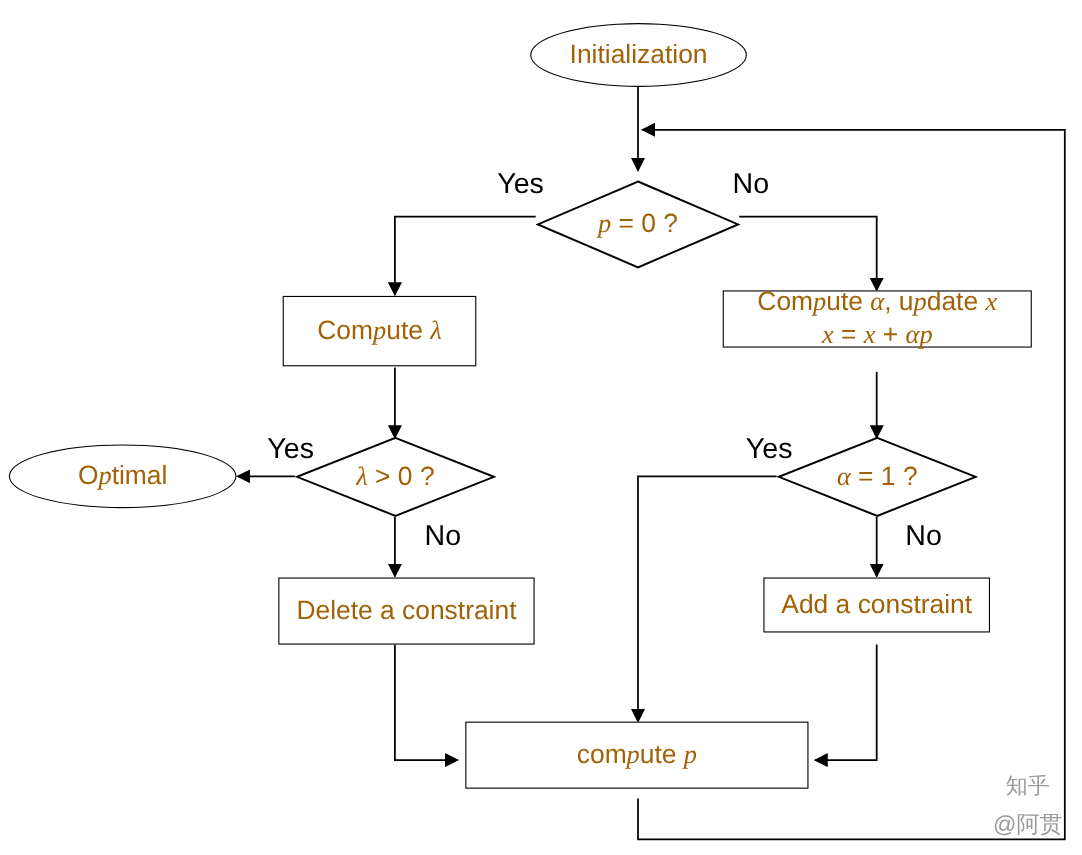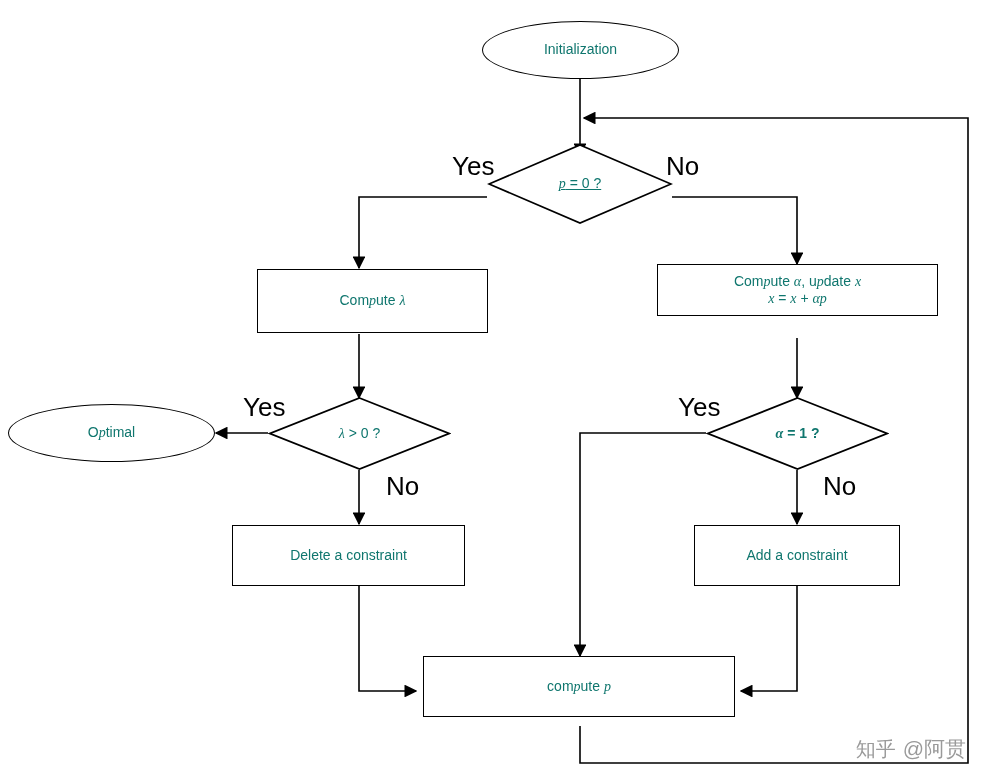--- a/index.html
+++ b/index.html
@@ -11,22 +11,22 @@
     overflow: hidden;
   }
   #canvas { position:absolute; left:0; top:0; width:984px; height:777px; }
   .node {
     position: absolute;
     box-sizing: border-box;
     display: flex;
     align-items: center;
     justify-content: center;
     text-align: center;
-    color: #0f766e;
-    font-size: 14px;
+    color: #a16207;
+    font-size: 24px;
     line-height: 1.25;
     background: #ffffff;
     border: 1.6px solid #000000;
     white-space: pre-line;
   }
   .node.oval { border-radius: 50%; }
   .node.diamond {
     border: none;
     background: transparent;
   }
@@ -92,68 +92,68 @@
     <path d="M 797 586 L 797 691 L 741 691" marker-end="url(#arrow)"></path>
 
     <path d="M 580 726 L 580 763 L 968 763 L 968 118 L 584 118" marker-end="url(#arrow)"></path>
   </g>
 </svg>
 
 <div class="node oval" style="left:482px; top:21px; width:197px; height:58px;">
   <span>Initialization</span>
 </div>
 
-<div class="node diamond" style="left:487px; top:143px; width:186px; height:82px;text-decoration:underline;">
+<div class="node diamond" style="left:487px; top:163px; width:186px; height:82px;">
   <svg class="dshape" viewBox="0 0 186 82" preserveAspectRatio="none">
     <polygon points="93,2 184,41 93,80 2,41" fill="#ffffff" stroke="#000000" stroke-width="1.8"></polygon>
   </svg>
   <span class="dlabel"><span class="math">p</span> = 0 ?</span>
 </div>
 
-<div class="node" style="left:257px; top:269px; width:231px; height:64px;text-align:right;">
+<div class="node" style="left:257px; top:269px; width:176px; height:64px;text-align:right;">
   <span>Com<span class="math">p</span>ute <span class="math">λ</span></span>
 </div>
 
 <div class="node" style="left:657px; top:264px; width:281px; height:52px;">
   <span>Com<span class="math">p</span>ute <span class="math">α</span>, u<span class="math">p</span>date <span class="math">x</span><br><span class="math">x</span> = <span class="math">x</span> + <span class="math">α</span><span class="math">p</span></span>
 </div>
 
 <div class="node diamond" style="left:268px; top:396px; width:183px; height:75px;align-items:center;">
   <svg class="dshape" viewBox="0 0 183 75" preserveAspectRatio="none">
     <polygon points="91.5,2 181,37.5 91.5,73 2,37.5" fill="#ffffff" stroke="#000000" stroke-width="1.8"></polygon>
   </svg>
   <span class="dlabel"><span class="math">λ</span> &gt; 0 ?</span>
 </div>
 
-<div class="node diamond" style="left:706px; top:396px; width:183px; height:75px;font-weight:bold;">
+<div class="node diamond" style="left:706px; top:396px; width:183px; height:75px;">
   <svg class="dshape" viewBox="0 0 183 75" preserveAspectRatio="none">
     <polygon points="91.5,2 181,37.5 91.5,73 2,37.5" fill="#ffffff" stroke="#000000" stroke-width="1.8"></polygon>
   </svg>
   <span class="dlabel"><span class="math">α</span> = 1 ?</span>
 </div>
 
 <div class="node oval" style="left:8px; top:404px; width:207px; height:58px;justify-content:center;">
   <span>O<span class="math">p</span>timal</span>
 </div>
 
-<div class="node" style="left:232px; top:525px; width:233px; height:61px;">
+<div class="node" style="left:253px; top:525px; width:233px; height:61px;">
   <span>Delete a constraint</span>
 </div>
 
-<div class="node" style="left:694px; top:525px; width:206px; height:61px;align-items:center;">
+<div class="node" style="left:694px; top:525px; width:206px; height:50px;align-items:center;">
   <span>Add a constraint</span>
 </div>
 
 <div class="node" style="left:423px; top:656px; width:312px; height:61px;">
   <span>com<span class="math">p</span>ute <span class="math">p</span></span>
 </div>
 
 <div class="edge-label" style="left:452px; top:151px;">Yes</div>
 <div class="edge-label" style="left:666px; top:151px;">No</div>
 <div class="edge-label" style="left:243px; top:392px;">Yes</div>
 <div class="edge-label" style="left:386px; top:471px;">No</div>
 <div class="edge-label" style="left:678px; top:392px;">Yes</div>
 <div class="edge-label" style="left:823px; top:471px;">No</div>
 
-<div class="watermark" style="right:18px; bottom:14px;">
+<div class="watermark" style="right:18px; bottom:14px;flex-direction:column;">
   <span class="wm-logo">知乎</span>
   <span>@阿贯</span>
 </div>
 
 </body></html>

